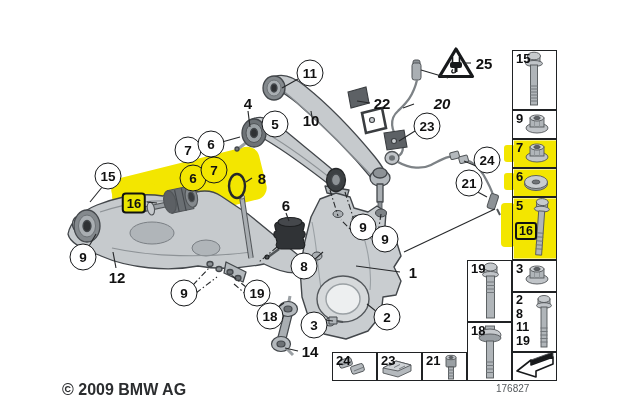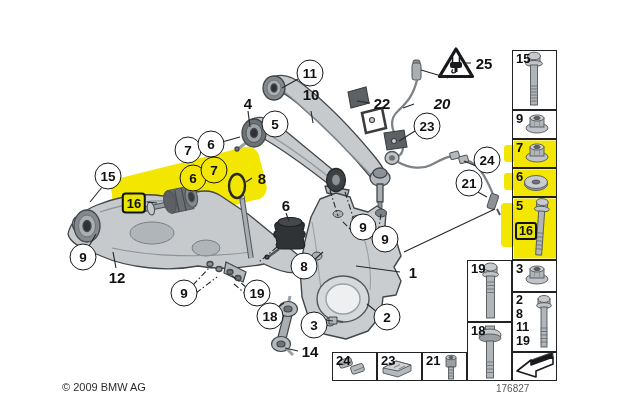--- a/index.html
+++ b/index.html
@@ -18,21 +18,21 @@
   .co.box-hl{border:2.2px solid #101210;background:#E9E400;border-radius:4px;
       padding:0 3px;height:17px;font-weight:700;font-size:13px;}
   
   .sbox{position:absolute;border:1.4px solid #202224;box-sizing:border-box;
         background:transparent;z-index:2;}
   .snum{position:absolute;left:3px;top:0px;font-weight:700;font-size:13px;color:#0d0e0f;}
   .snum-stack{position:absolute;left:3px;top:1px;display:flex;flex-direction:column;
         font-weight:700;font-size:12.5px;line-height:13.5px;color:#0d0e0f;}
   .sub-box{position:absolute;left:2px;top:24px;border:2px solid #101210;background:#E9E400;
         border-radius:3px;padding:0 2px;font-weight:700;font-size:12.5px;color:#0d0e0f;}
-  .footer-copy{position:absolute;left:62px;top:381px;font-weight:400;font-size:11px;
+  .footer-copy{position:absolute;left:62px;top:381px;font-weight:700;font-size:16px;
         color:#2b2d2f;z-index:3;}
   .footer-num{position:absolute;left:496px;top:383px;width:64px;
         font-size:10px;color:#55595c;z-index:3;}
 </style>
 </head>
 <body>
 
 <div id="stage">
 
   <svg id="parts-svg" width="640" height="406" viewBox="0 0 640 406">
@@ -379,21 +379,21 @@
       <div class="co box-hl" style="left: 134px; top: 203px;">16</div>
       <div class="co circle" style="left: 83px; top: 257px;">9</div>
       <div class="co text" style="left: 117px; top: 277px;">12</div>
       <div class="co circle" style="left: 188px; top: 150px;">7</div>
       <div class="co circle" style="left: 211px; top: 144px;">6</div>
       <div class="co circle-hl" style="left: 193px; top: 178px;">6</div>
       <div class="co circle-hl" style="left: 214px; top: 170px;">7</div>
       <div class="co text" style="left: 248px; top: 103px;">4</div>
       <div class="co circle" style="left: 275px; top: 124px;">5</div>
       <div class="co circle" style="left: 310px; top: 73px;">11</div>
-      <div class="co text" style="left: 311px; top: 94px;">10</div>
+      <div class="co text" style="left: 311px; top: 120px;">10</div>
       <div class="co text" style="left: 262px; top: 178px;">8</div>
       <div class="co text" style="left: 286px; top: 205px;">6</div>
       <div class="co text" style="left: 382px; top: 103px;">22</div>
       <div class="co text" style="left: 442px; top: 103px; font-style: italic;">20</div>
       <div class="co circle" style="left: 427px; top: 126px;">23</div>
       <div class="co text" style="left: 484px; top: 63px;">25</div>
       <div class="co circle" style="left: 487px; top: 160px;">24</div>
       <div class="co circle" style="left: 469px; top: 183px;">21</div>
       <div class="co circle" style="left: 363px; top: 227px;">9</div>
       <div class="co circle" style="left: 385px; top: 239px;">9</div>

